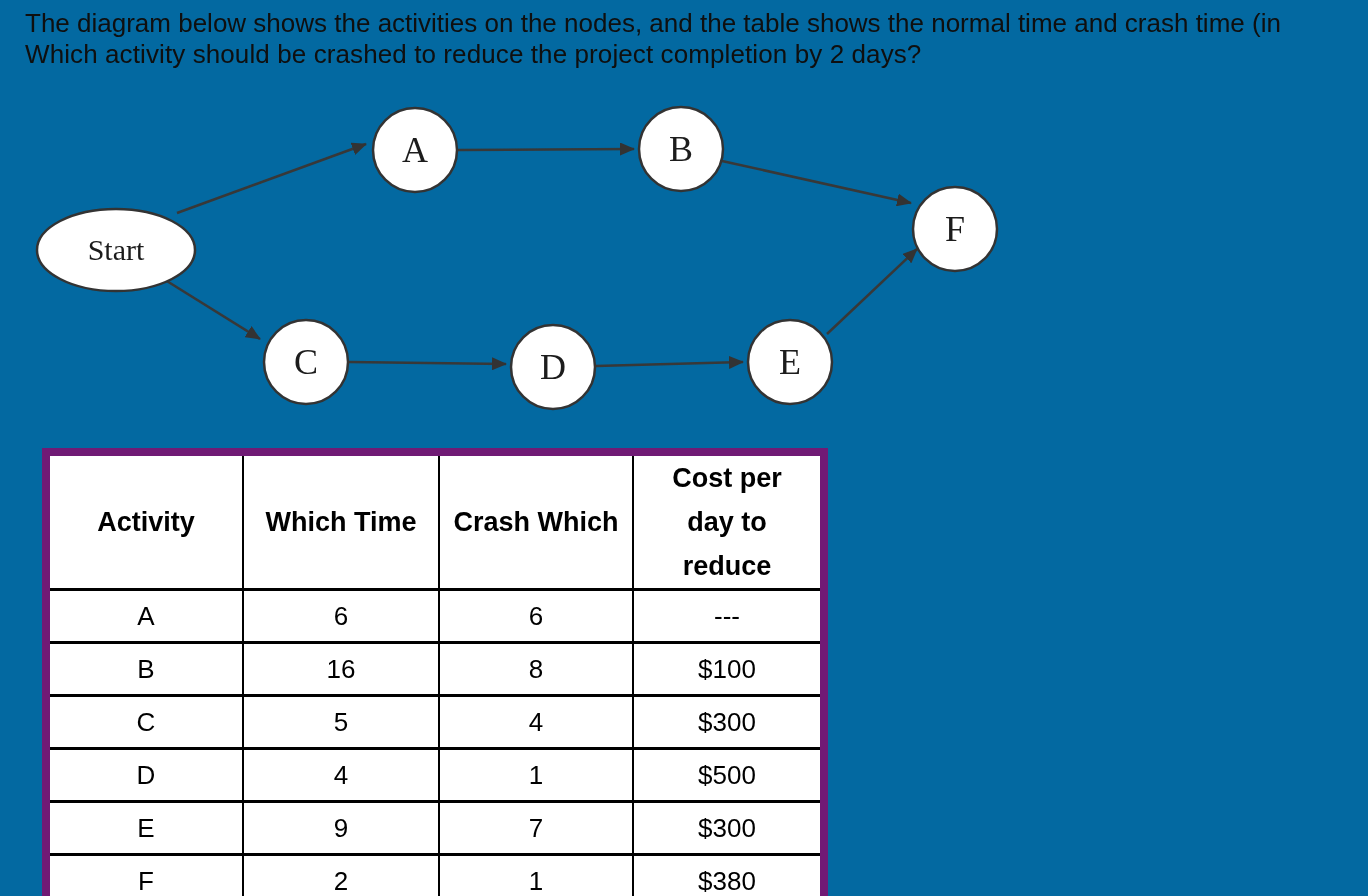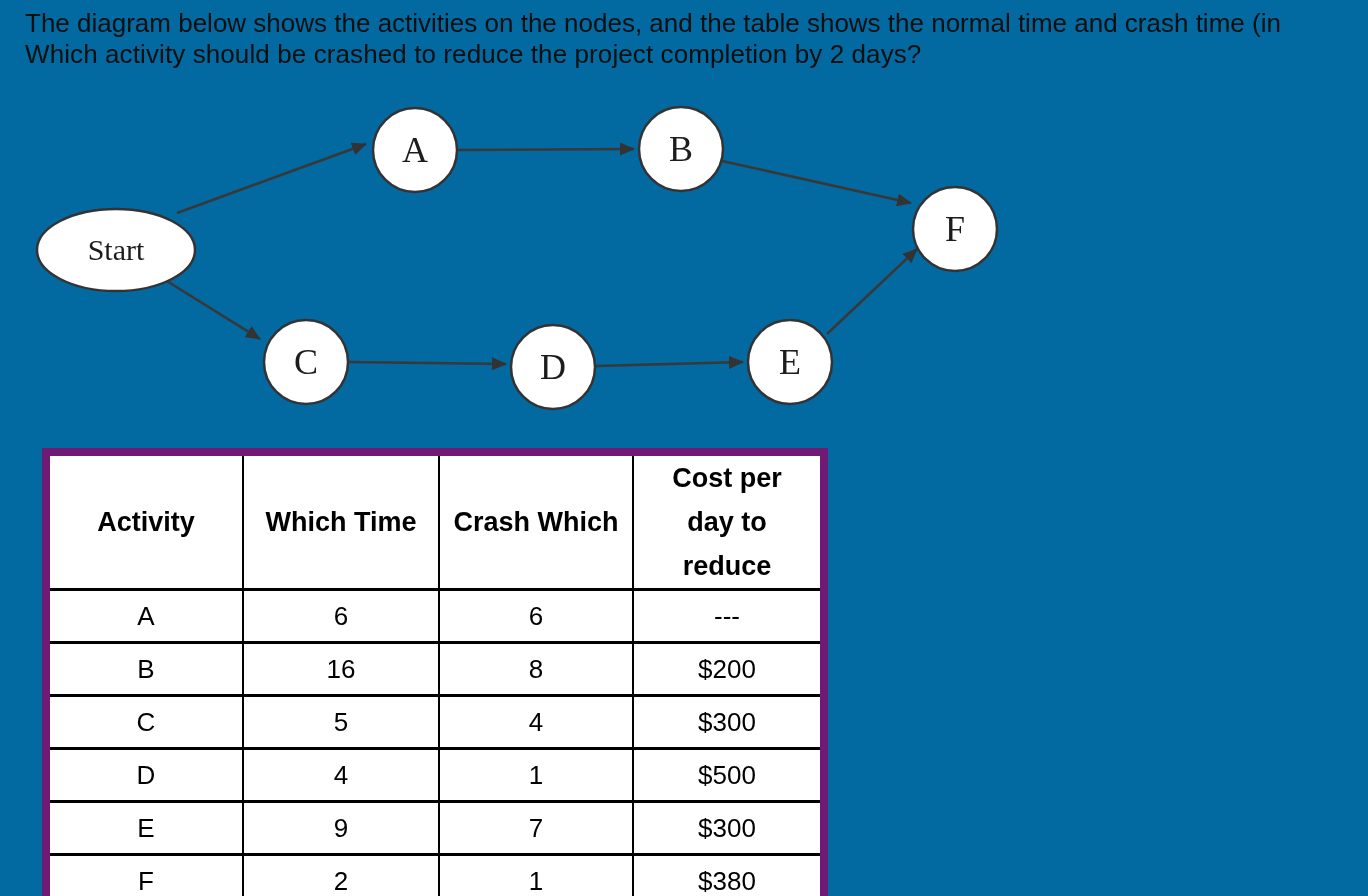--- a/index.html
+++ b/index.html
@@ -146,21 +146,21 @@
         <tr>
           <td>A</td>
           <td>6</td>
           <td>6</td>
           <td>---</td>
         </tr>
         <tr>
           <td>B</td>
           <td>16</td>
           <td>8</td>
-          <td>$200</td>
+          <td>$100</td>
         </tr>
         <tr>
           <td>C</td>
           <td>5</td>
           <td>4</td>
           <td>$300</td>
         </tr>
         <tr>
           <td>D</td>
           <td>4</td>

